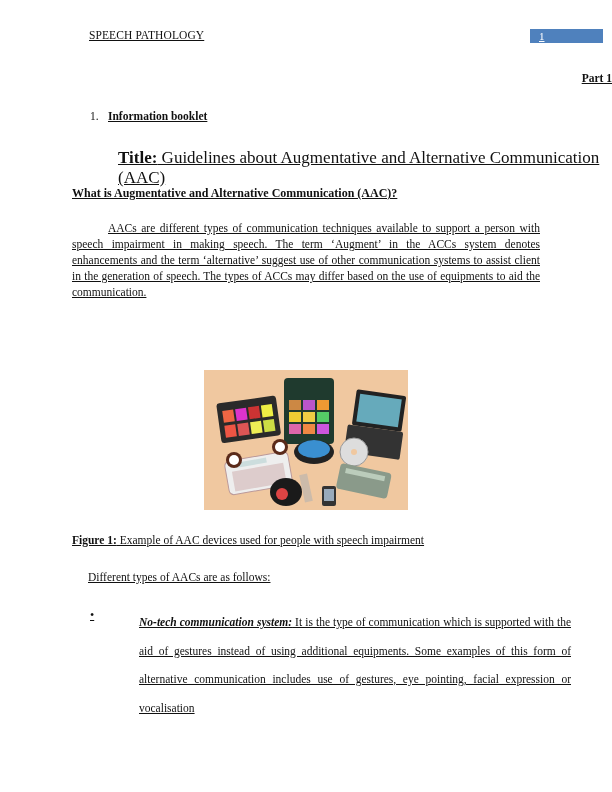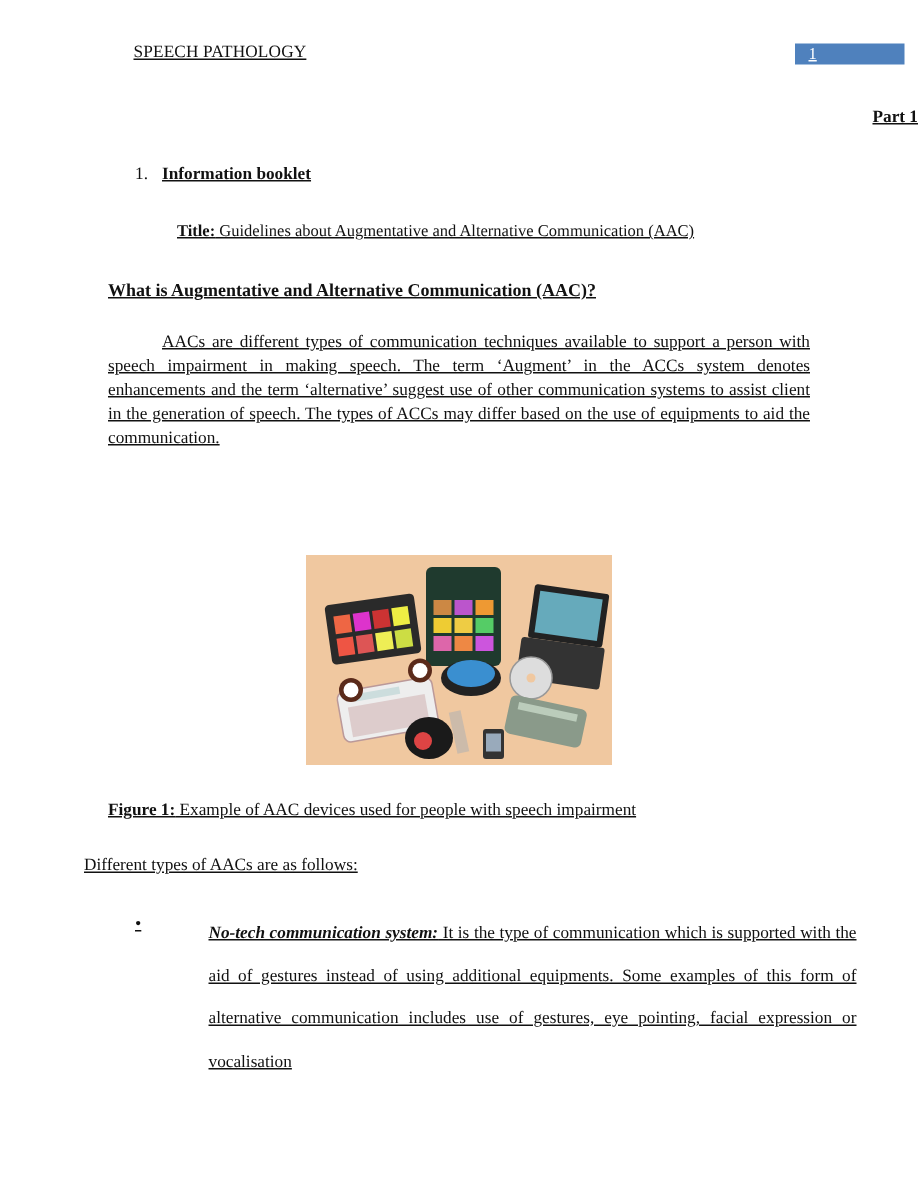--- a/index.html
+++ b/index.html
@@ -6,27 +6,27 @@
   body { width:612px; height:792px; position:relative; overflow:hidden;
          font-family:"Liberation Serif", "DejaVu Serif", serif; color:#111; font-size:11px; }
   .abs { position:absolute;text-decoration:underline; }
   .header-title { left:89px; top:29px; font-size:11.5px; letter-spacing:0.1px; }
   .page-num { left:530px; top:29px; width:73px; height:14px; background:#4f81bd; color:#fff;
               font-size:11px; line-height:14px; padding-left:9px; box-sizing:border-box; }
   .part { left:0; width:612px; top:72px; text-align:right; font-weight:bold; font-size:11.5px; }
   .numbered { left:90px; top:110px; font-size:11.5px; }
   .numbered .num { display:inline-block; width:18px; }
   .numbered b { font-weight:bold; }
-  .title-line { left:118px; top:148px; font-size:11px; }
+  .title-line { left:118px; top:148px; font-size:17px; }
   .heading { left:72px; top:186px; font-weight:bold; font-size:12px; }
   .para { left:72px; width:468px; top:220px; font-size:11.5px; line-height:16px; text-align:justify; text-indent:36px; }
   .figure { left:204px; top:370px; width:204px; height:140px; background:#f2c9a0; overflow:hidden; }
   .caption { left:72px; top:534px; font-size:11.5px; }
   .caption b { font-weight:bold; }
-  .intro { left:56px; top:571px; font-size:11.5px; }
+  .intro { left:88px; top:571px; font-size:11.5px; }
   .bullet-dot { left:90px; top:608px; font-size:12px; }
   .bullet-text { left:108px; width:432px; top:608px; font-size:11.5px; line-height:28.5px; text-align:justify;margin-left:31px; }
   .bullet-text b { font-weight:bold; font-style:italic; }
 </style>
 </head>
 <body>
 
 <div class="abs header-title">SPEECH PATHOLOGY</div>
 <div class="abs page-num">1</div>
 

